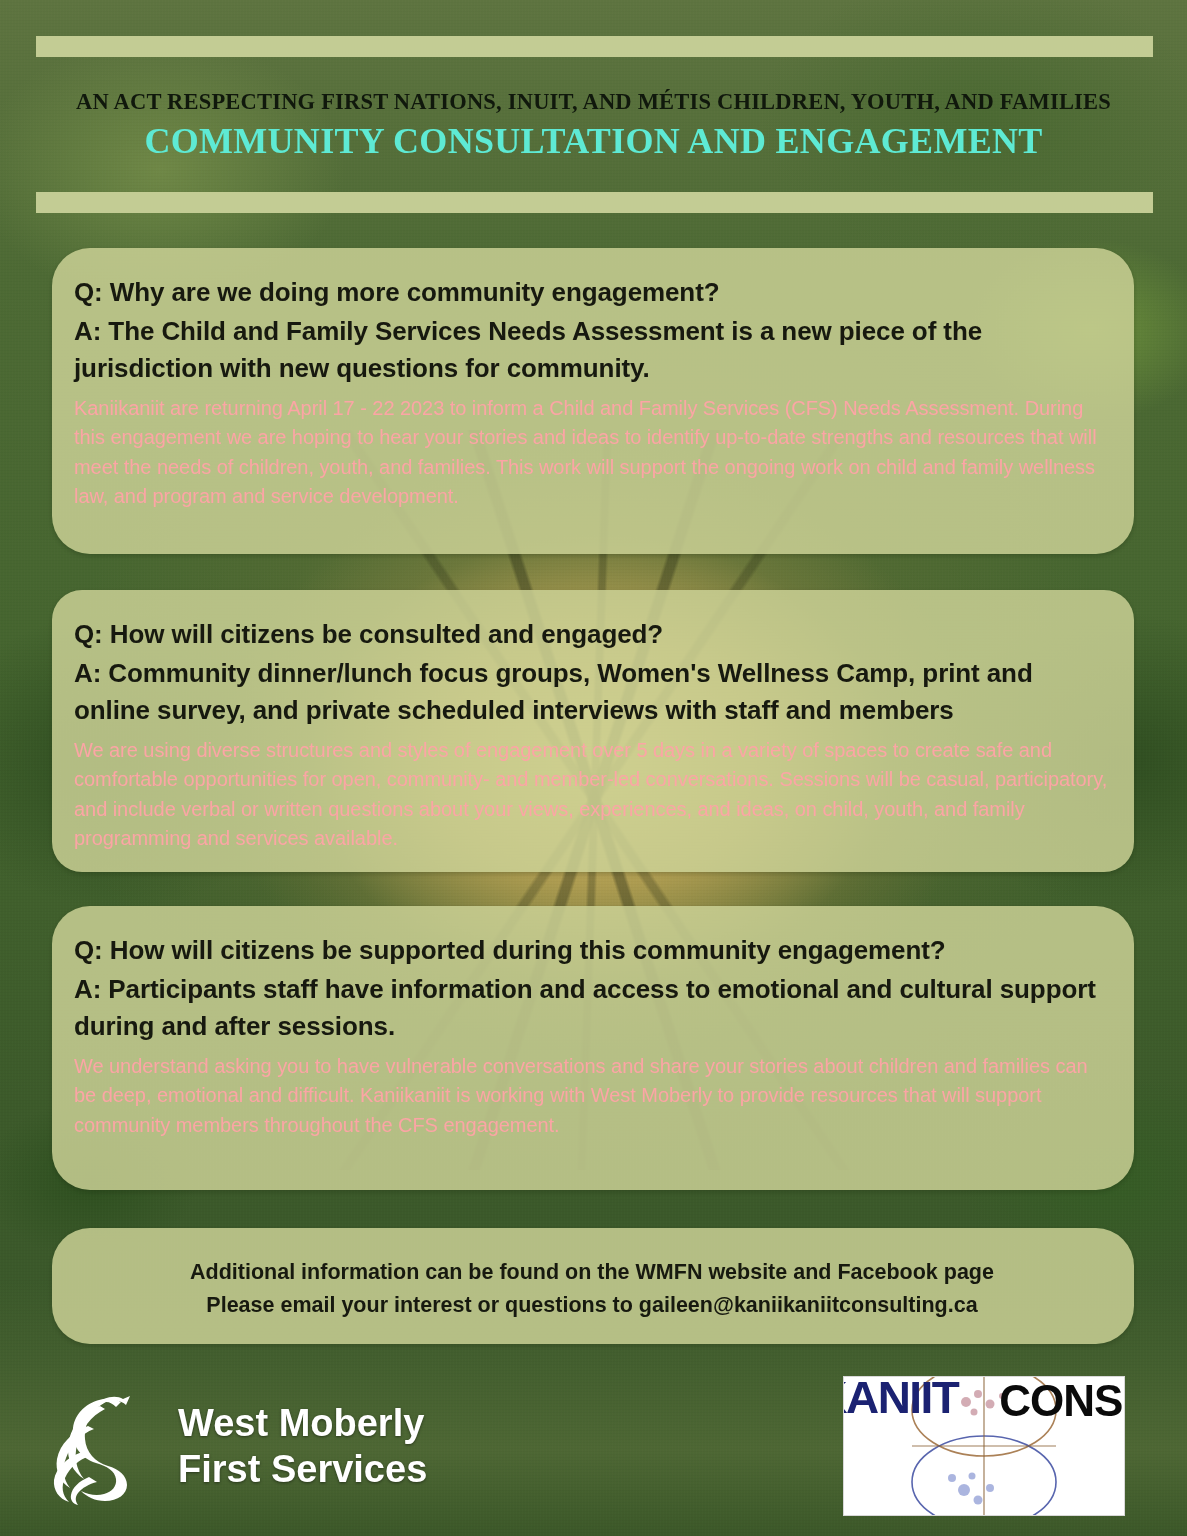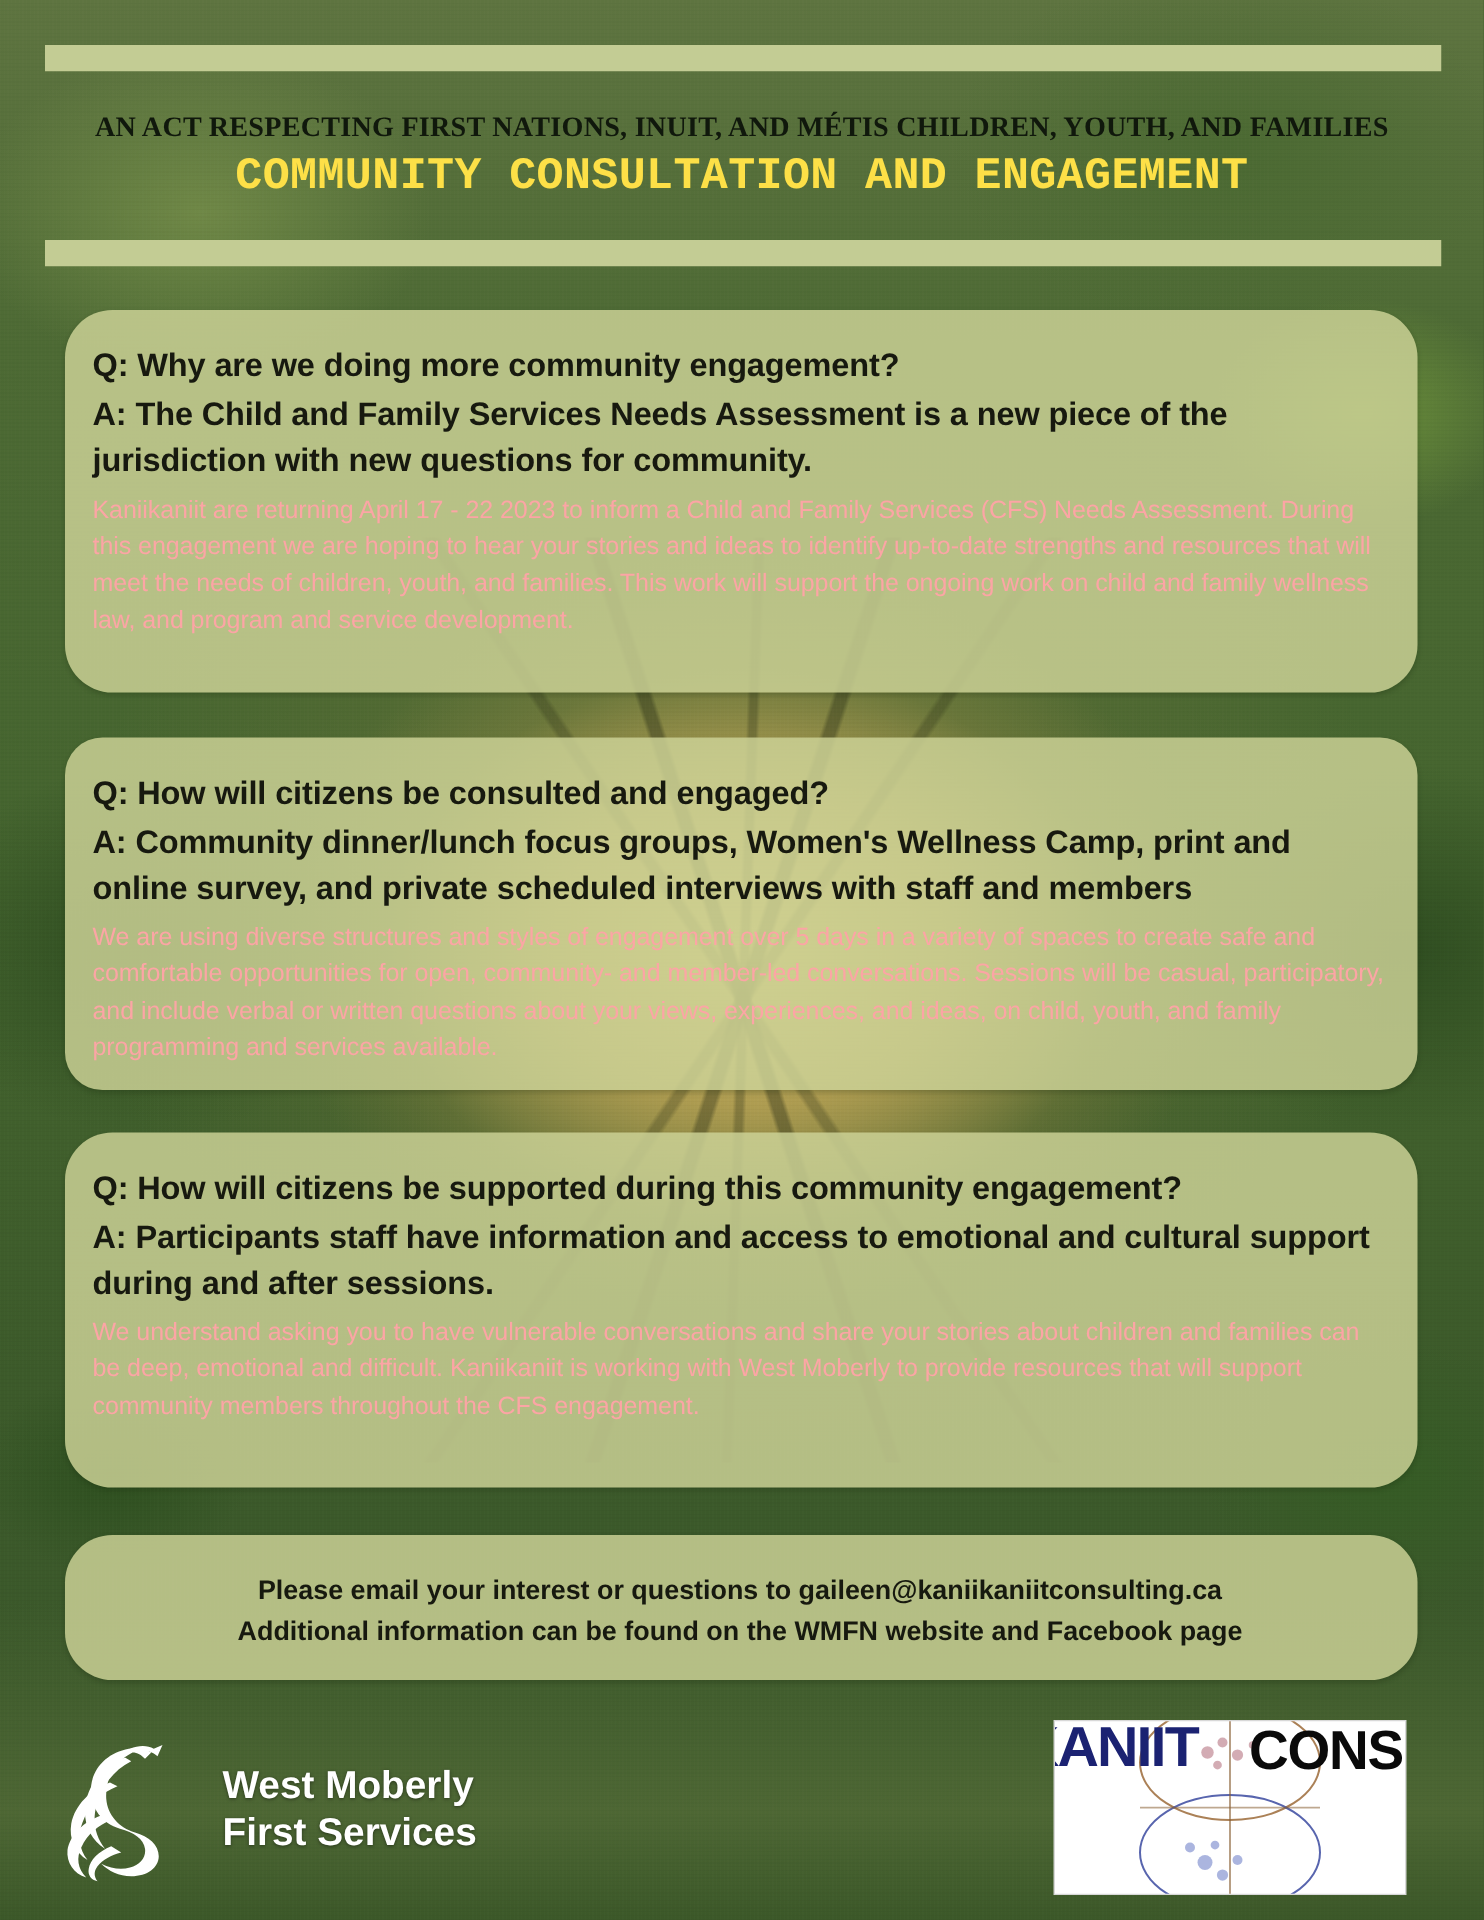--- a/index.html
+++ b/index.html
@@ -62,23 +62,23 @@
   }
   .bar-top{ top:36px; }
   .bar-bottom{ top:192px; }
   .hdr-text{ position:absolute; left:0; width:1187px; top:88px; text-align:center; }
   .hdr-line1{
     font-family:"Liberation Serif", serif;
     font-weight:bold; font-size:22.5px; letter-spacing:.2px;
     color:#10180c; line-height:1.25;
   }
   .hdr-line2{
-    font-family:Liberation Mono, monospace;
+    font-family:Liberation Serif, serif;
     font-weight:bold; font-size:36px; letter-spacing:.3px;
-    color:#fde047; line-height:1.3; margin-top:2px;
+    color:#5eead4; line-height:1.3; margin-top:2px;
   }
 
   
   .card{
     position:absolute; left:52px; width:1082px;
     background:rgba(204,210,150,.84);
     border-radius:38px;
     box-shadow:0 2px 4px rgba(20,30,10,.22);
     padding:26px 24px 22px 22px;
   }
@@ -116,21 +116,21 @@
   
   .footer{ position:absolute; left:0; top:1368px; width:1187px; height:168px; }
   .wmfn{
     position:absolute; left:48px; top:14px;
     display:flex; align-items:center; gap:18px;
   }
   .wmfn-text{
     color:#ffffff;
     font-family:"Liberation Sans", sans-serif;
     font-weight:bold;
-    font-size:31px; line-height:1.22;
+    font-size:38px; line-height:1.22;
     text-shadow:0 1px 3px rgba(0,0,0,.45);
   }
   .kanii-logo{
     position:absolute; left:843px; top:8px;
     width:282px; height:140px;
     background:#ffffff;
     border:1px solid #d8d8d8;
     overflow:hidden;
   }
   .kanii-wheel{
@@ -186,22 +186,22 @@
   <div class="qa-body">We are using diverse structures and styles of engagement over 5 days in a variety of spaces to create safe and comfortable opportunities for open, community- and member-led conversations. Sessions will be casual, participatory, and include verbal or written questions about your views, experiences, and ideas, on child, youth, and family programming and services available.</div>
 </div>
 
 <div class="card" id="card-3">
   <div class="qa-q">Q: How will citizens be supported during this community engagement?</div>
   <div class="qa-a">A: Participants staff have information and access to emotional and cultural support during and after sessions.</div>
   <div class="qa-body">We understand asking you to have vulnerable conversations and share your stories about children and families can be deep, emotional and difficult. Kaniikaniit is working with West Moberly to provide resources that will support community members throughout the CFS engagement.</div>
 </div>
 
 <div class="card" id="card-contact">
+  <div class="contact-line">Additional information can be found on the WMFN website and Facebook page</div>
   <div class="contact-line">Please email your interest or questions to gaileen@kaniikaniitconsulting.ca</div>
-  <div class="contact-line">Additional information can be found on the WMFN website and Facebook page</div>
 </div>
 
 <div class="footer">
 
   <div class="wmfn">
     <span>
       <svg width="112" height="124" viewBox="0 0 112 124" aria-hidden="true">
         <g fill="#ffffff">
 
           <path d="M58 20 C44 27 36 41 37 57 C38 70 47 80 60 84 C71 87 79 94 79 103 C79 112 70 119 57 119 C47 119 39 115 33 109 C41 113 49 114 56 112 C64 110 69 104 68 97 C67 89 59 84 48 81 C32 76 23 62 25 46 C27 31 39 20 55 17 C62 16 68 17 73 20 L68 25 C65 22 62 20 58 20 Z"></path>

